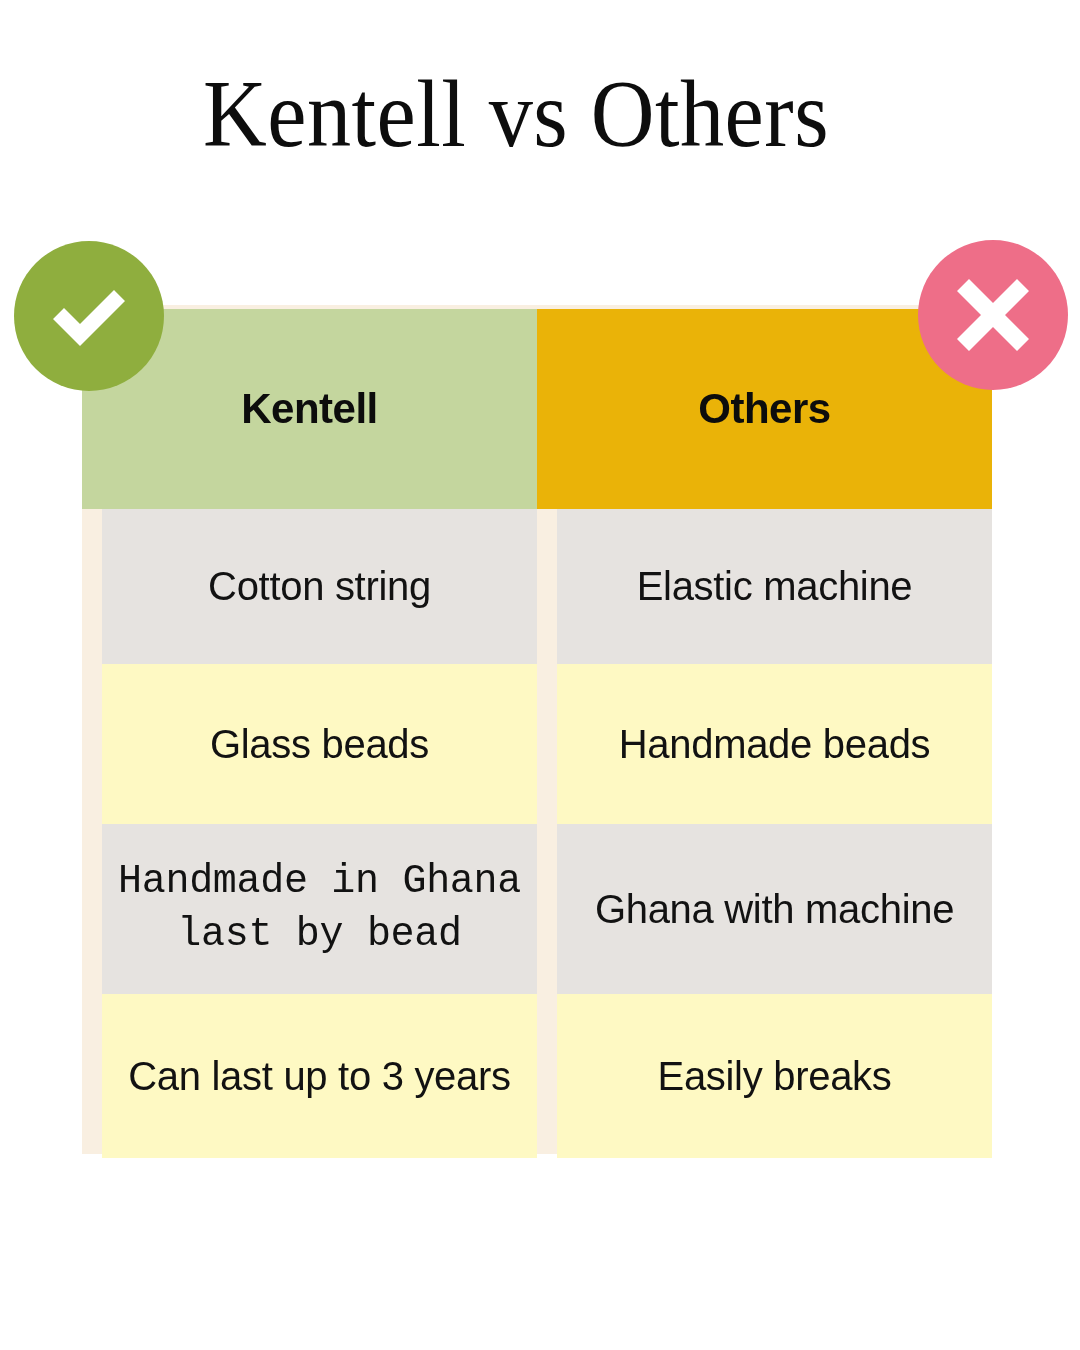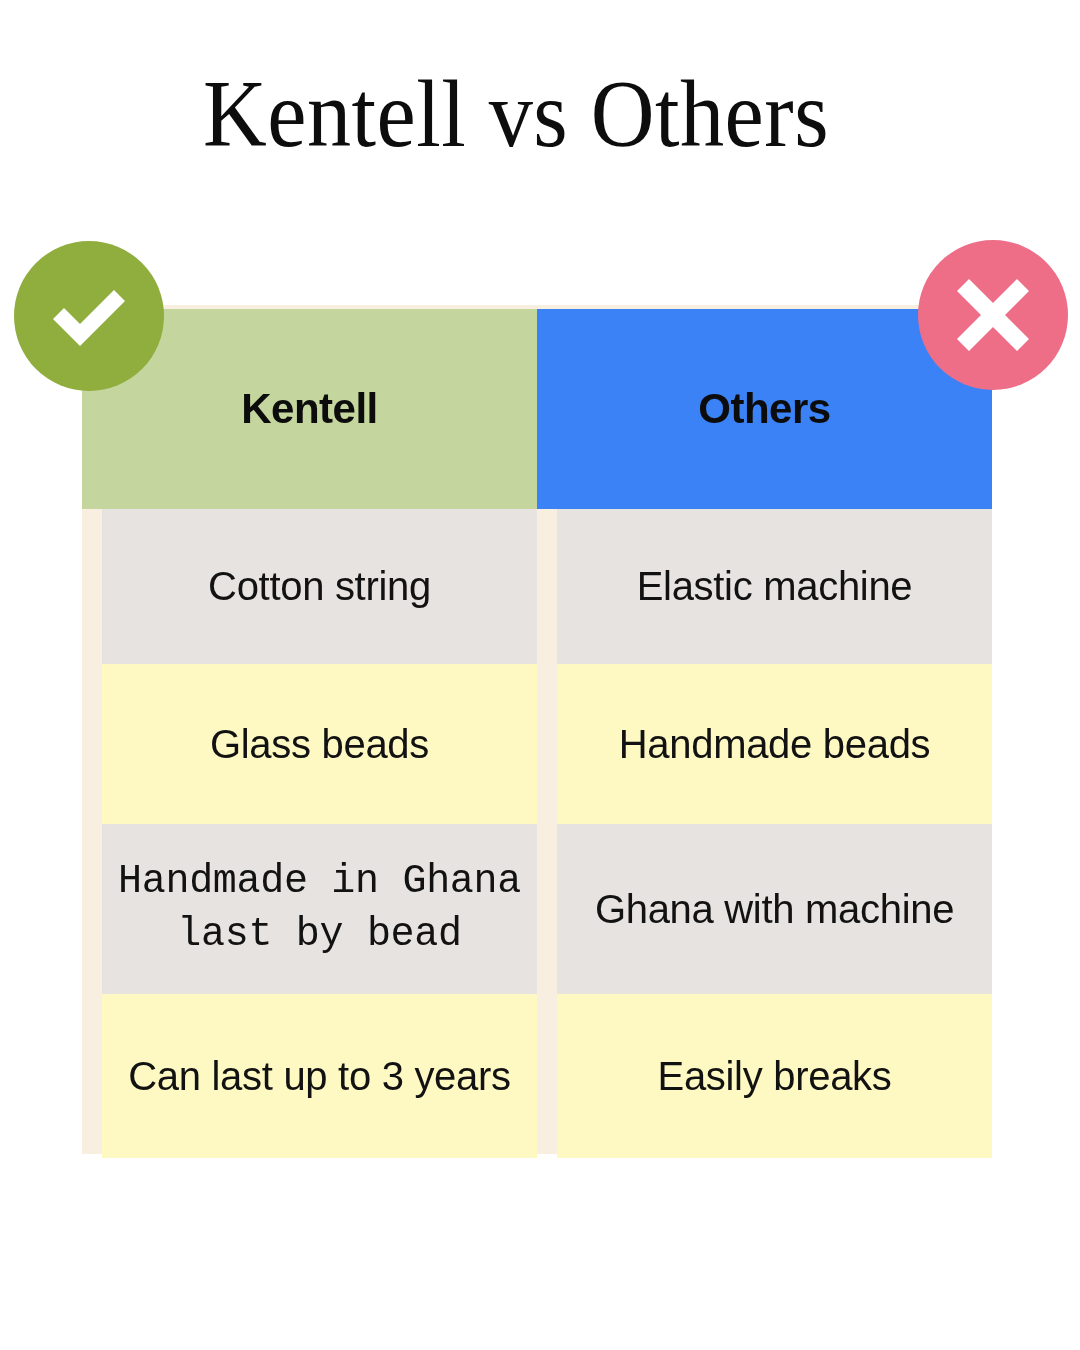--- a/index.html
+++ b/index.html
@@ -70,21 +70,21 @@
     padding: 0 18px;
   }
 
   .cell-head {
     font-weight: 700;
     font-size: 42px;
     color: #0c0c0c;
     letter-spacing: -0.5px;
   }
   .cell-head.kentell { background: #c4d69e; }
-  .cell-head.others  { background: #3b82f6; }
+  .cell-head.others  { background: #eab308; }
 
   .cell-body {
     font-size: 40px;
     font-weight: 400;
     color: #121212;
     line-height: 1.32;
     letter-spacing: -0.3px;
     margin-left: 20px;
   }
   .row-grey  { background: #e6e3e0; }

